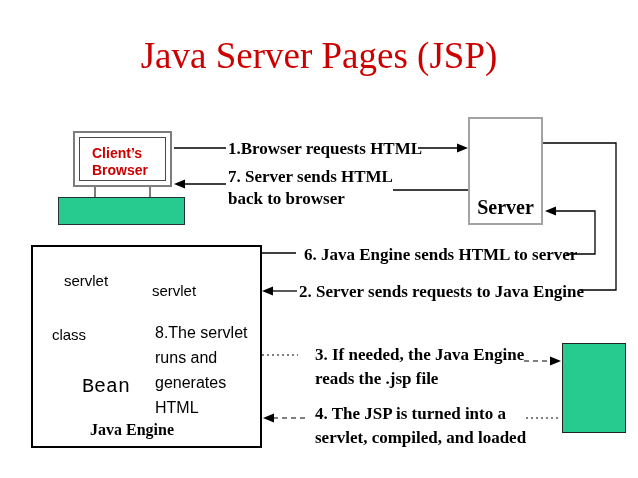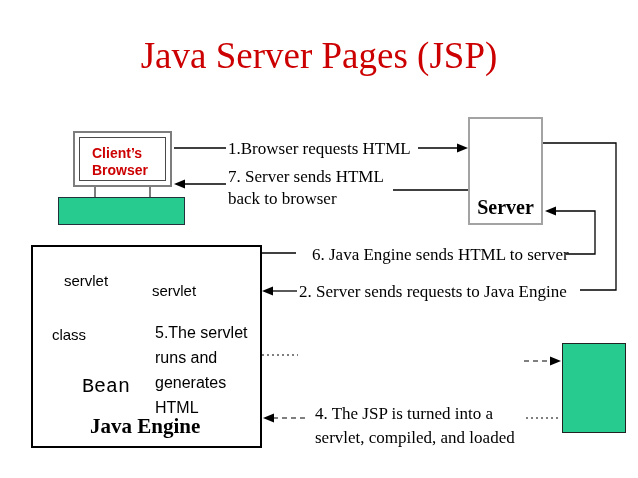--- a/index.html
+++ b/index.html
@@ -20,35 +20,35 @@
     font-family:"Liberation Sans", sans-serif;font-weight:bold;
     font-size:14px;line-height:17px;color:var(--red);white-space:pre-line;
   }
   #monitor-base{left:58px;top:197px;width:125px;height:26px;background:var(--green);border:1px solid #23313a;}
   
   #server-box{left:468px;top:117px;width:71px;height:104px;border:2px solid #a3a3a3;background:#fff;}
   #server-label{left:0;right:0;bottom:4px;position:absolute;text-align:center;
     font-weight:bold;font-size:20px;color:#000;}
   
   #engine-box{left:31px;top:245px;width:227px;height:199px;border:2px solid #000;background:#fff;}
-  #engine-label{left:57px;bottom:7px;position:absolute;font-weight:bold;font-size:21px;color:#000;white-space:nowrap;}
+  #engine-label{left:57px;bottom:7px;position:absolute;font-weight:bold;font-size:16px;color:#000;white-space:nowrap;}
   .ellipse-label{
     transform:translate(-50%,-50%);
     font-family:"Liberation Sans", sans-serif;font-size:15px;color:#000;white-space:nowrap;
   }
   #bean-label{font-family:Liberation Mono, monospace;font-size:20px;}
   
   #jsp-file{left:562px;top:343px;width:62px;height:88px;background:var(--green);border:1px solid #222;}
   
   .step{
-    font-size:17px;line-height:22px;color:#000;white-space:pre-line;
+    font-size:17px;line-height:22px;color:#000;white-space:pre-line;font-weight:bold;
   }
   #step1{left:228px;top:138px;}
   #step7{left:228px;top:166px;}
-  #step6{left:312px;top:244px;white-space:nowrap;}
+  #step6{left:304px;top:244px;white-space:nowrap;}
   #step2{left:299px;top:281px;white-space:nowrap;}
   #step3{left:315px;top:343px;line-height:24px;}
   #step4{left:315px;top:402px;line-height:24px;}
   #step5{
     left:155px;top:320px;
     font-family:"Liberation Sans", sans-serif;font-size:16px;line-height:25px;
     color:#000;white-space:pre-line;
   }
   #wires{left:0;top:0;width:638px;height:478px;pointer-events:none;}
 </style>
@@ -114,20 +114,22 @@
   <div class="abs ellipse-label" style="left:69px;top:334px;">class</div>
   <div class="abs ellipse-label" id="bean-label" style="left:106px;top:386px;">Bean</div>
 
   <div id="jsp-file" class="abs"></div>
 
   <div id="step1" class="abs step">1.Browser requests HTML</div>
   <div id="step7" class="abs step">7. Server sends HTML
 back to browser</div>
   <div id="step6" class="abs step">6. Java Engine sends HTML to server</div>
   <div id="step2" class="abs step">2. Server sends requests to Java Engine</div>
-  <div id="step5" class="abs">5.The servlet
+  <div id="step5" class="abs">8.The servlet
 runs and
 generates
 HTML</div>
+  <div id="step3" class="abs step">3. If needed, the Java Engine
+reads the .jsp file</div>
   <div id="step4" class="abs step">4. The JSP is turned into a
 servlet, compiled, and loaded</div>
 
 </div>
 
 </body></html>

